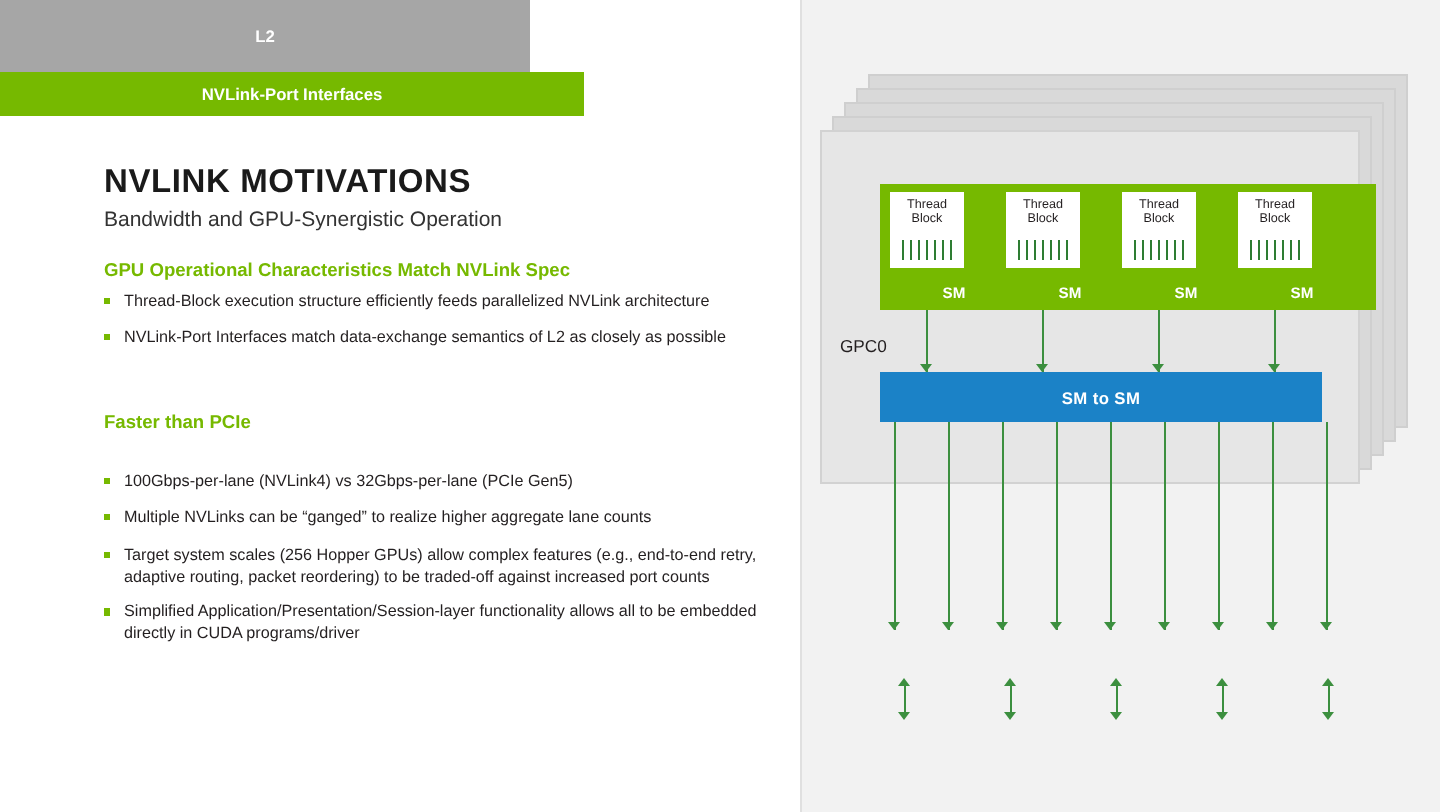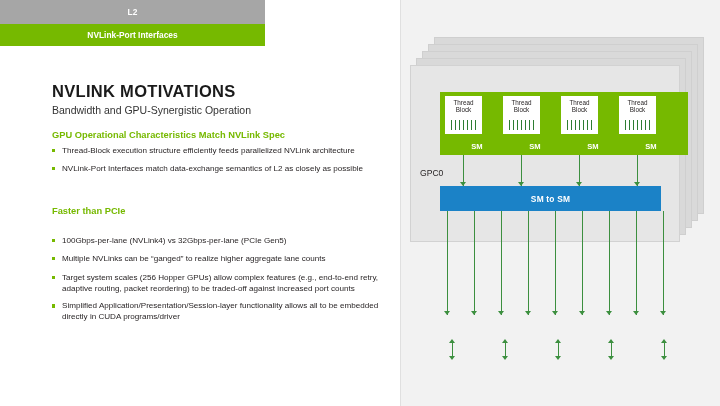--- a/index.html
+++ b/index.html
@@ -109,26 +109,26 @@
     position:absolute;
     background:#1f7cc4;
     color:#ffffff;
     font-size:8.4px;
     font-weight:bold;
     display:flex; align-items:center; justify-content:center;
     letter-spacing:0.2px;
   }
   .bar-smtosm { left:440px; top:186px; width:221px; height:25px; background:#1b82c7; }
   .bar-l2 {
-    left:425px; top:263px; width:265px; height:24px;
+    left:425px; top:263px; width:265px; height:36px;
     background:#a6a6a6; color:#ffffff; font-size:8.4px; font-weight:bold;
     display:flex; align-items:center; justify-content:center;
   }
   .bar-nvlink {
-    left:425px; top:315px; width:265px; height:22px;
+    left:425px; top:315px; width:292px; height:22px;
     background:#76b900; color:#ffffff; font-size:8.4px; font-weight:bold;
     display:flex; align-items:center; justify-content:center;
   }
 
   
   .vline { position:absolute; background:#3c8f3f; width:1px; }
   .arrow-d, .arrow-u {
     position:absolute; width:0; height:0;
     border-left:3px solid transparent;
     border-right:3px solid transparent;

